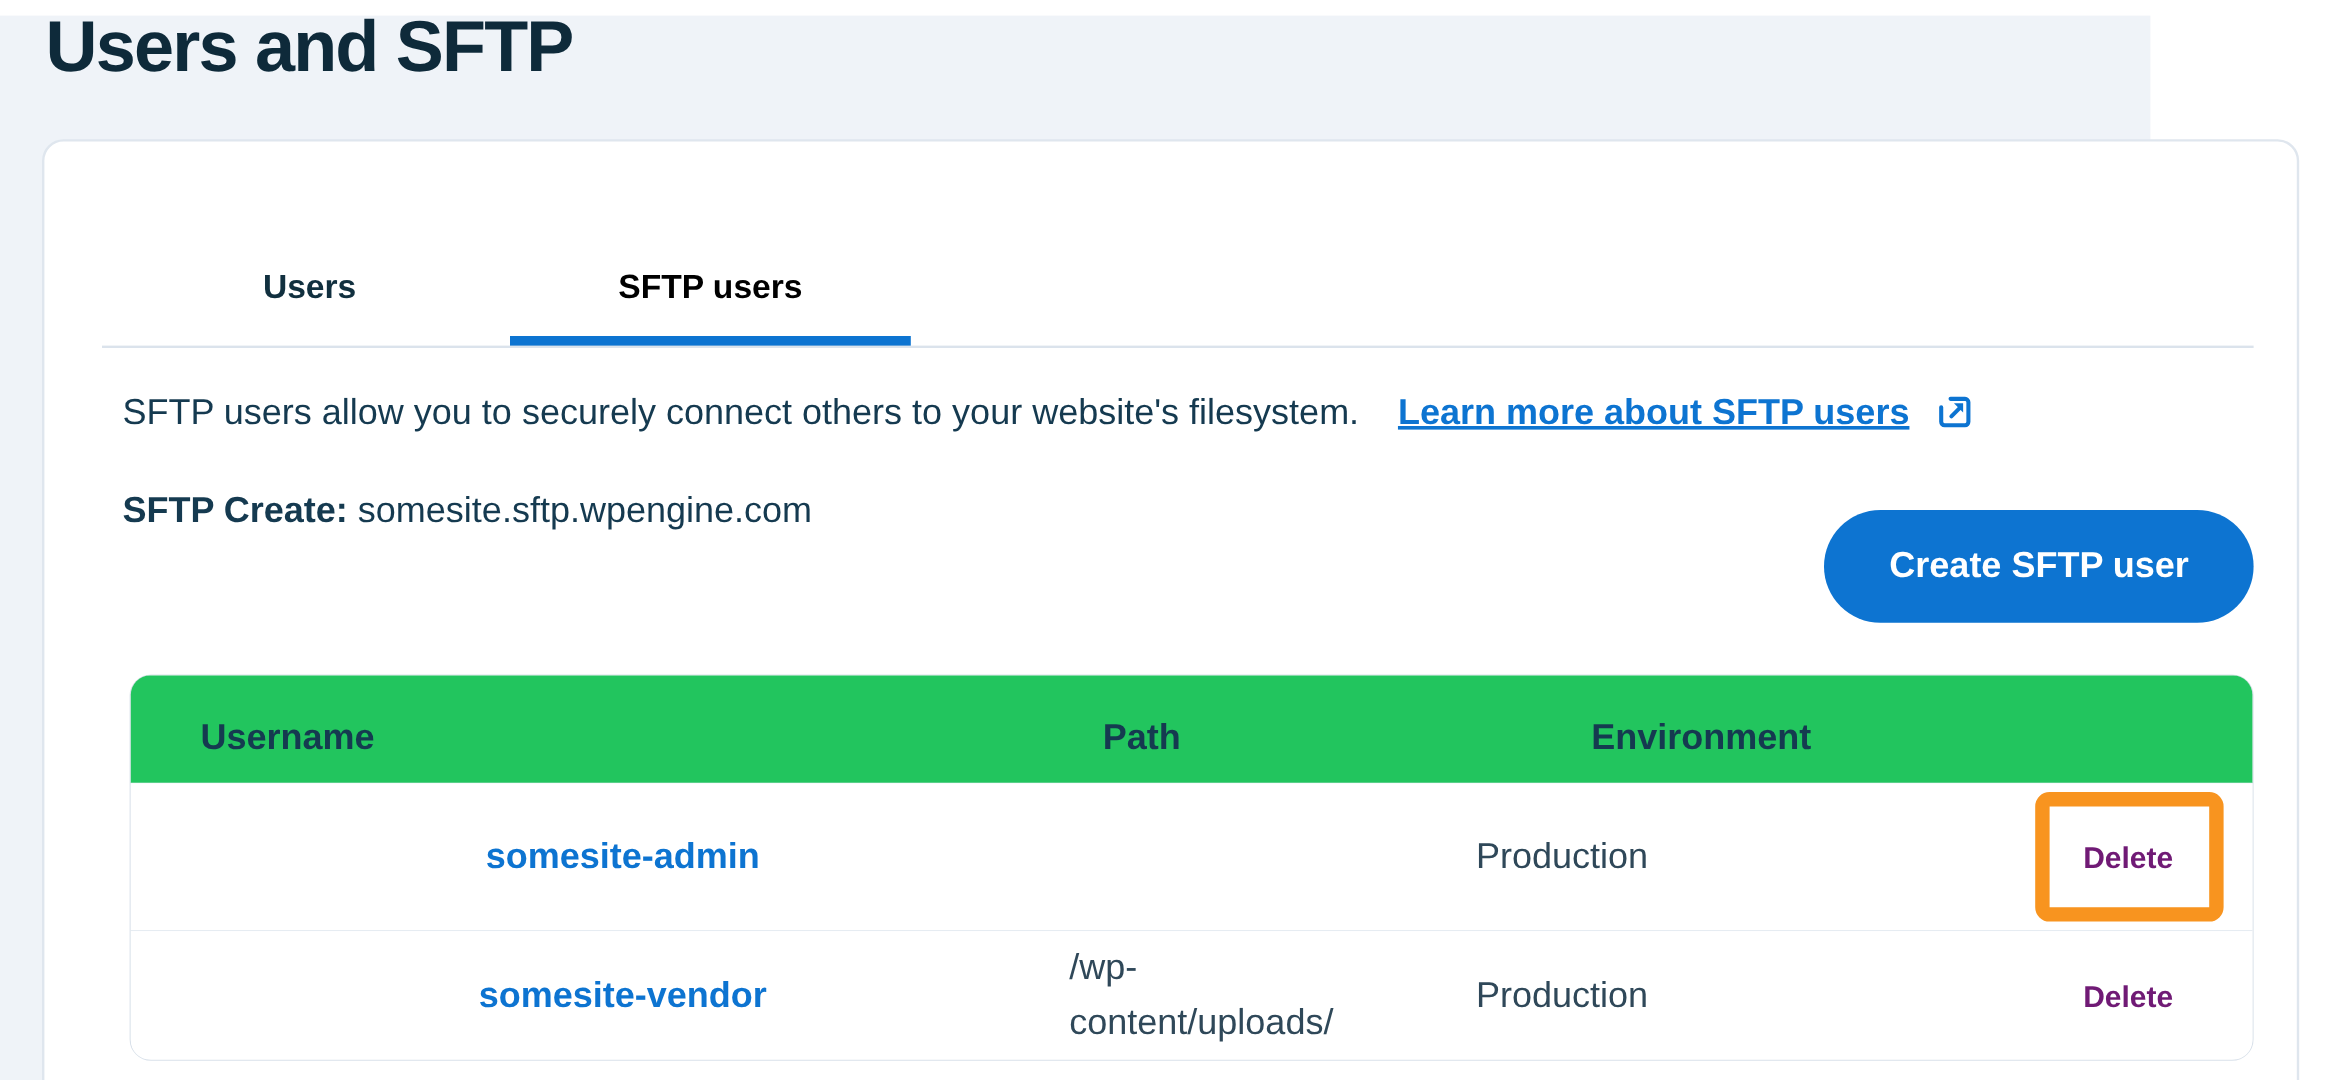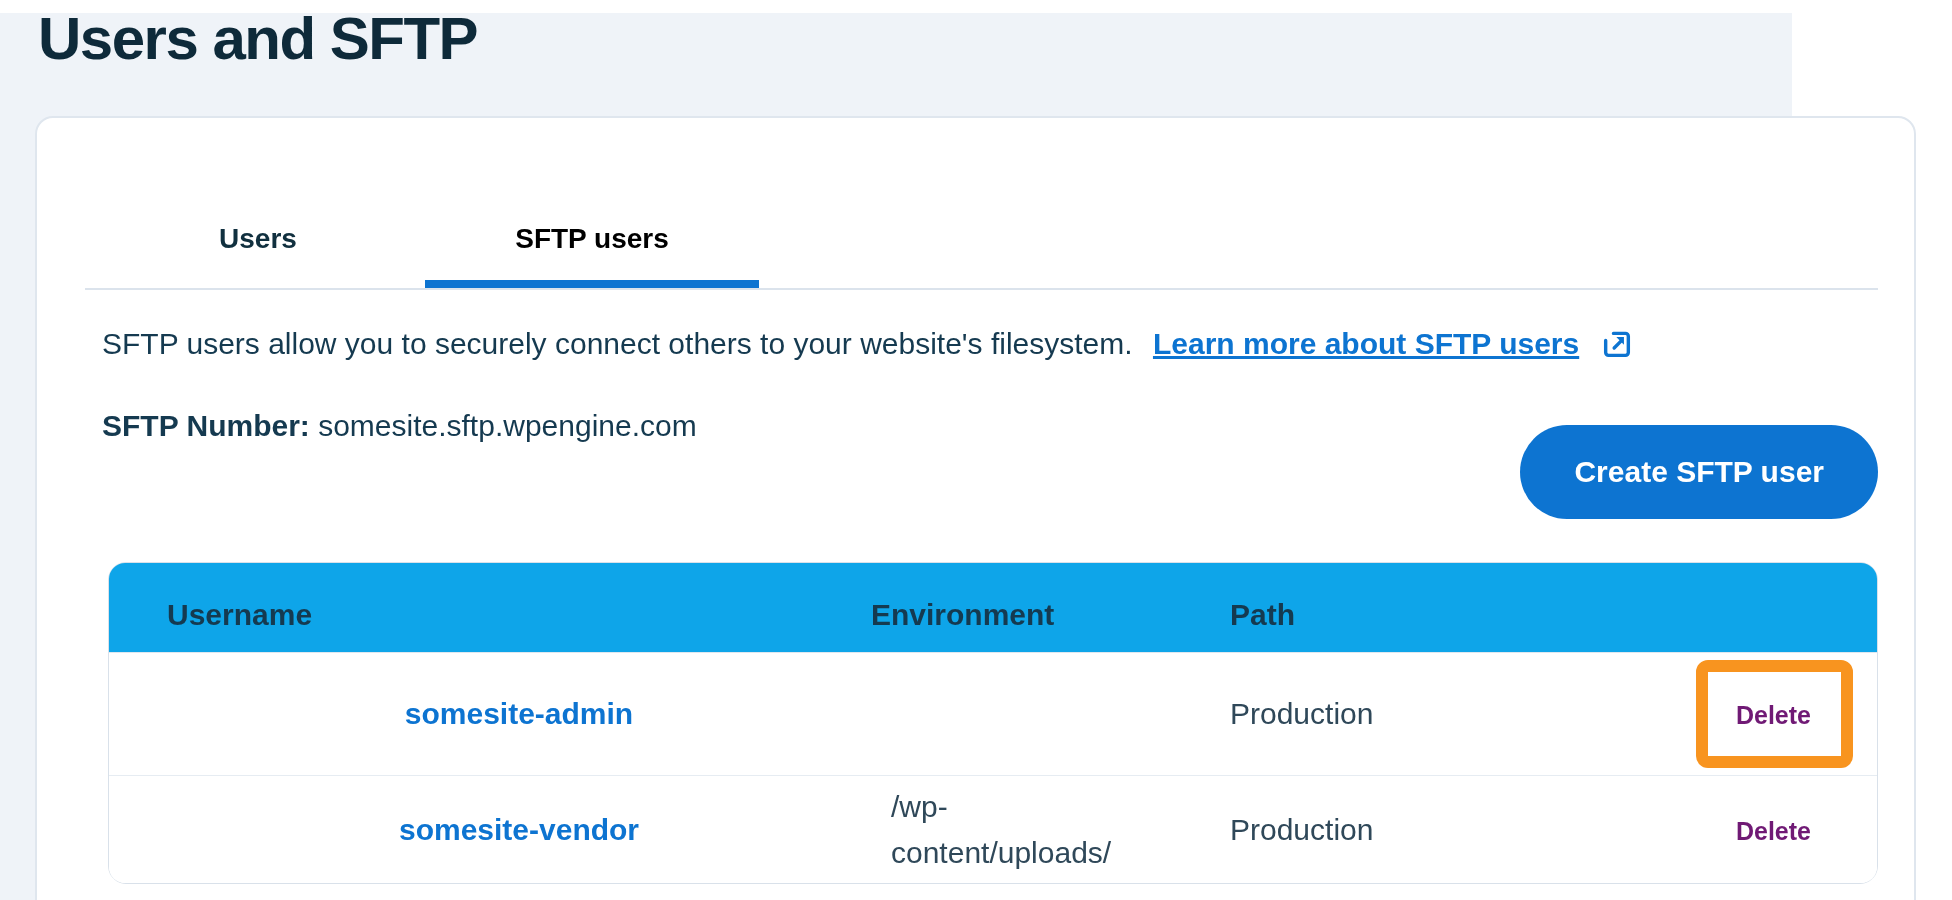--- a/index.html
+++ b/index.html
@@ -21,41 +21,41 @@
   .tab.active { color: #000000; }
   .tab.active::after { content: ""; position: absolute; left: 0; right: 0; bottom: 0; height: 10px;
     background: #0d74d1; }
   .tab-divider { position: absolute; left: 48px; right: 36px; top: 170px; height: 2px;
     background: #dbe3ec; }
 
   
   .intro { position: absolute; left: 65px; top: 206px; right: 60px; font-size: 30px;
     line-height: 40px; color: #153a50; white-space: nowrap; }
   .intro-link { color: #0d74d1; font-weight: bold; text-decoration: underline; cursor: pointer;
-    margin-left: 12px; }
+    margin-left: 24px; }
   .ext-icon { display: inline-block; vertical-align: -7px; margin-left: 12px; color: #0d74d1; }
 
   
   .conn { position: absolute; left: 65px; top: 282px; font-size: 30px; line-height: 52px;
     color: #153a50; }
   .conn b { font-weight: bold; }
 
   
   .create-btn { position: absolute; right: 36px; top: 307px; height: 94px; padding: 16px 54px;
     background: #0d74d1; color: #ffffff; font-family: "Liberation Sans", sans-serif;
     font-size: 30px; font-weight: bold; border: none; border-radius: 47px; cursor: pointer;
     display: flex; align-items: center; }
 
   
   .sftp-table { position: absolute; left: 71px; right: 36px; top: 444px;
     border: 1.5px solid #d9e1ea; border-radius: 18px; background: #ffffff; }
-  .t-head { height: 90px; background: #0ea5e9; border-bottom: 1.5px solid #dfe7ef;
+  .t-head { height: 90px; background: #22c55e; border-bottom: 1.5px solid #dfe7ef;
     border-radius: 16px 16px 0 0; display: grid;
     grid-template-columns: 704px 359px 1fr auto; align-items: center;
-    padding: 14px 66px 0 58px; font-size: 30px; font-weight: bold; color: #153a50; }
+    padding: 14px 66px 0 58px; font-size: 30px; font-weight: bold; color: #153a50; gap: 48px; }
   .t-row { display: grid; grid-template-columns: 704px 359px 1fr auto; align-items: center;
     padding: 0 66px 0 58px; font-size: 30px; color: #2f4859; background: #ffffff; }
   .t-row.r1 { min-height: 122px; }
   .t-row.r2 { min-height: 108px; border-top: 1.5px solid #e6ecf2; border-radius: 0 0 16px 16px; }
   .cell-user { color: #0d74d1; font-weight: bold; cursor: pointer; text-align: center; }
   .cell-path { width: 250px; line-height: 46px; overflow-wrap: break-word; margin-left: 20px; }
   .cell-action { justify-self: end; position: relative; }
   .delete-link { color: #701a75; font-weight: bold; cursor: pointer; font-size: 25px; text-align: center; }
 
   
@@ -85,32 +85,32 @@
           <svg width="34" height="34" viewBox="0 0 24 24" fill="none" stroke="currentColor" stroke-width="2.4" stroke-linecap="round" stroke-linejoin="round">
             <path d="M9.5 4.5H18a2 2 0 0 1 2 2V18a2 2 0 0 1-2 2H6a2 2 0 0 1-2-2V9.5"></path>
             <path d="M10 14.8 15 9.8"></path>
             <path d="M16.9 7.1v5.4L11.5 7.1z" fill="currentColor" stroke="none"></path>
           </svg>
         </span>
       </div>
 
       <div class="conn">
         <div>
-          <b>SFTP Number:</b>
+          <b>SFTP Create:</b>
           <span>somesite.sftp.wpengine.com</span>
         </div>
       </div>
 
       <button class="create-btn">Create SFTP user</button>
 
       <div class="sftp-table">
         <div class="t-head">
           <div>Username</div>
+          <div>Path</div>
           <div>Environment</div>
-          <div>Path</div>
           <div></div>
         </div>
 
         <div class="t-row r1">
           <div class="cell-user">somesite-admin</div>
           <div class="cell-path"></div>
           <div>Production</div>
           <div class="cell-action">
             <span class="delete-link">Delete</span>
             <span class="highlight-box"></span>

